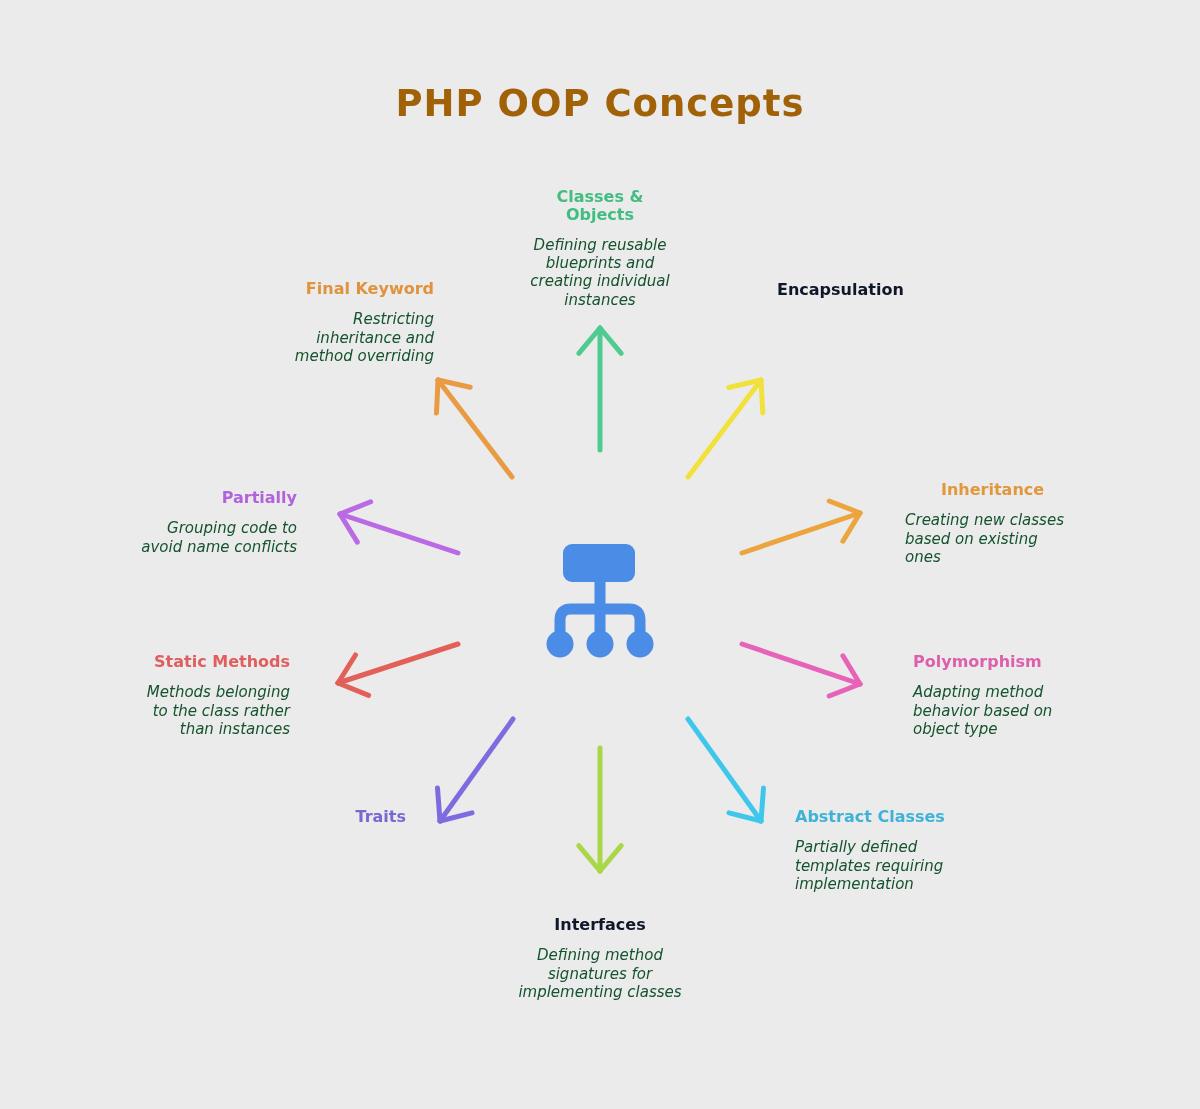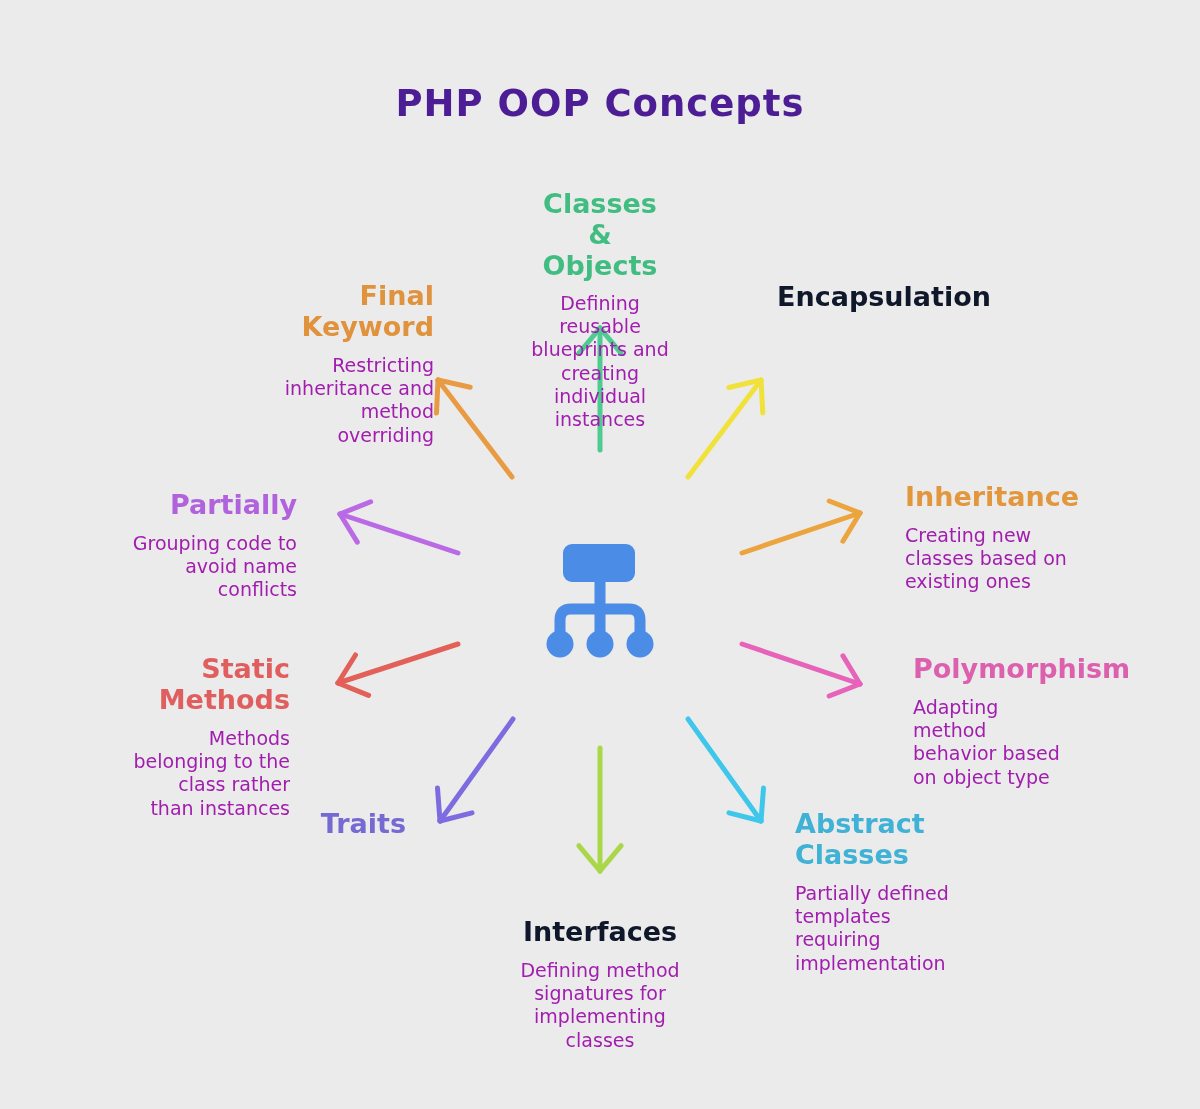--- a/index.html
+++ b/index.html
@@ -25,29 +25,30 @@
   }
   .arrow-layer {
     position: absolute;
     inset: 0;
     pointer-events: none;
   }
   .topic {
     position: absolute;
   }
   .topic h3 {
-    font-size: 27px;
+    font-size: 16px;
     font-weight: bold;
     line-height: 1.15;
   }
   .topic p {
     margin-top: 12px;
-    font-size: 19px;
+    font-size: 15px;
     line-height: 1.22;
-    color: #a21caf;
+    color: #14532d;
+    font-style: italic;
   }
   
   .t-classes   { left: 500px; top: 188px; width: 200px; text-align: center; }
   .t-classes h3 { width: 120px; margin: 0 auto; }
   .t-classes p  { width: 162px; margin: 11px auto 0; }
   .t-encapsulation { left: 777px; top: 281px; width: 185px; text-align: left; }
   .t-encapsulation p { width: 178px; }
   .t-inheritance { left: 905px; top: 481px; width: 175px; text-align: left; }
   .t-inheritance p { width: 170px; }
   .t-polymorphism { left: 913px; top: 653px; width: 165px; text-align: left; }
@@ -63,21 +64,21 @@
   .t-namespaces { left: 125px; top: 489px; width: 172px; text-align: right; }
   .t-namespaces p { width: 170px; margin-left: auto; }
   .t-final { left: 282px; top: 280px; width: 152px; text-align: right; }
   .t-final p { width: 150px; margin-left: auto; }
 </style>
 </head>
 <body>
 
 <div class="canvas" style="background-color: rgb(235, 235, 235);">
 
-  <h1 class="page-title" style="color: #4c1d95;">PHP OOP Concepts</h1>
+  <h1 class="page-title" style="color: #a16207;">PHP OOP Concepts</h1>
 
   <svg class="arrow-layer" width="1200" height="1109" viewBox="0 0 1200 1109">
 
     <g fill="#4b8ce6">
       <rect x="563" y="544" width="72" height="38" rx="9"></rect>
       <circle cx="560" cy="644" r="13.5"></circle>
       <circle cx="600" cy="644" r="13.5"></circle>
       <circle cx="640" cy="644" r="13.5"></circle>
       <g fill="none" stroke-width="11" stroke-linecap="round" stroke-linejoin="round" stroke="#4b8ce6">
         <path d="M600 576 V608"></path>
@@ -150,21 +151,21 @@
   <div class="topic t-classes">
     <h3 style="color: rgb(66, 189, 130);">Classes &amp; Objects</h3>
     <p>Defining reusable blueprints and creating individual instances</p>
   </div>
 
   <div class="topic t-encapsulation">
     <h3 style="color: #0f172a;">Encapsulation</h3>
   </div>
 
   <div class="topic t-inheritance">
-    <h3 style="color: rgb(226, 151, 61);">Inheritance</h3>
+    <h3 style="color: rgb(226, 151, 61); margin-left: 36px;">Inheritance</h3>
     <p>Creating new classes based on existing ones</p>
   </div>
 
   <div class="topic t-polymorphism">
     <h3 style="color: rgb(220, 96, 173);">Polymorphism</h3>
     <p>Adapting method behavior based on object type</p>
   </div>
 
   <div class="topic t-abstract">
     <h3 style="color: rgb(63, 178, 214);">Abstract Classes</h3>

